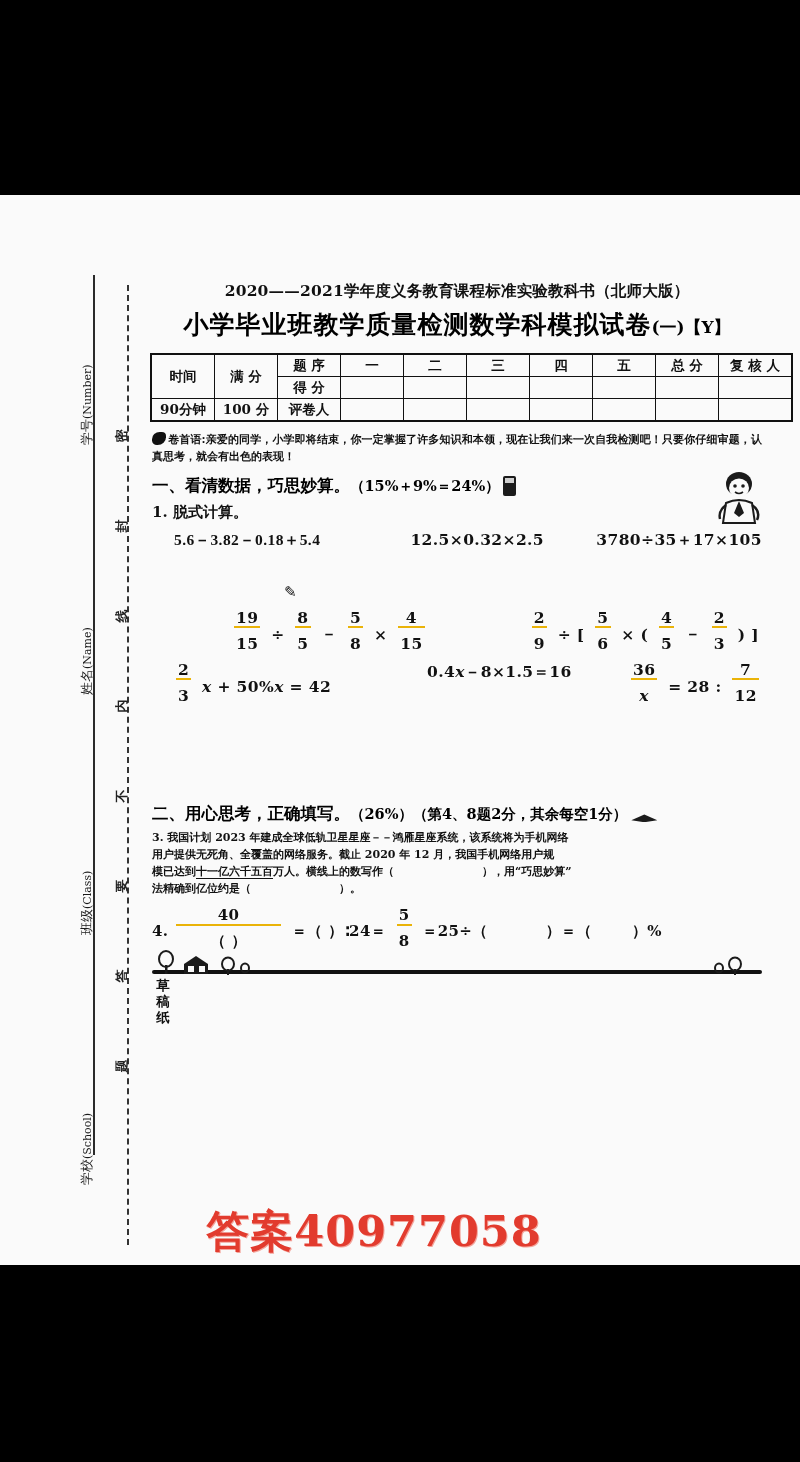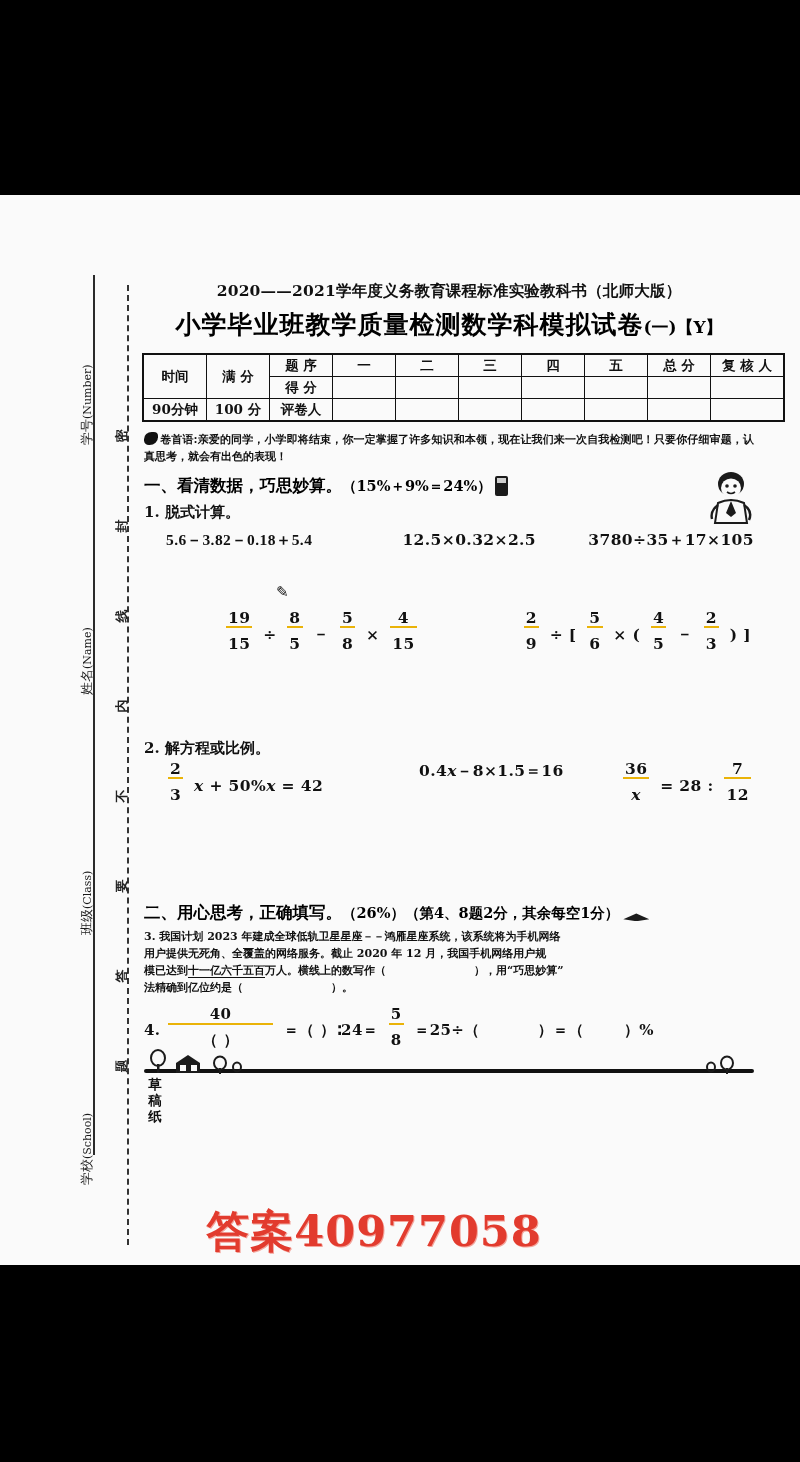--- a/index.html
+++ b/index.html
@@ -25,21 +25,21 @@
     font-family:"DejaVu Serif","Liberation Serif",serif;
   }
   .vert-label .en { font-size:11px; }
   .seal-char {
     position:absolute; left:112px; width:20px; text-align:center;
     font-size:13px; color:#222; transform-origin:center center;
     transform:rotate(-90deg); font-weight:bold;
   }
 
   
-  .content { position:absolute; left:144px; top:0; width:610px; }
+  .content { position:absolute; left:152px; top:0; width:610px; }
 
   .doc-subtitle {
     text-align:center; font-size:15.5px; font-weight:bold; color:#111;
     letter-spacing:0.2px; margin-top:86px;
     font-family:"DejaVu Serif","Liberation Serif",serif;
   }
   .doc-title {
     text-align:center; font-size:25px; font-weight:bold; color:#000;
     margin-top:6px; letter-spacing:1px; white-space:nowrap;
     font-family:"DejaVu Serif","Liberation Serif",serif;
@@ -243,21 +243,20 @@
         <span class="fs">÷ [</span>
         <span class="frac"><span class="num">5</span><span class="den">6</span></span>
         <span class="fs">× (</span>
         <span class="frac"><span class="num">4</span><span class="den">5</span></span>
         <span class="fs">－</span>
         <span class="frac"><span class="num">2</span><span class="den">3</span></span>
         <span class="fs">) ]</span>
       </div>
     </div>
 
-    <div class="q-line" style="margin-top:80px;">2. 解方程或比例。</div>
 
     <div class="expr-row" style="margin-top:2px;">
       <div class="expr" style="width:250px; padding-left:22px;">
         <span class="frac"><span class="num">2</span><span class="den">3</span></span>
         <span class="fs"><i>x</i> + 50%<i>x</i> = 42</span>
       </div>
       <div class="expr" style="width:205px;">
         <span class="fs">0.4<i>x</i>－8×1.5＝16</span>
       </div>
       <div class="expr">

